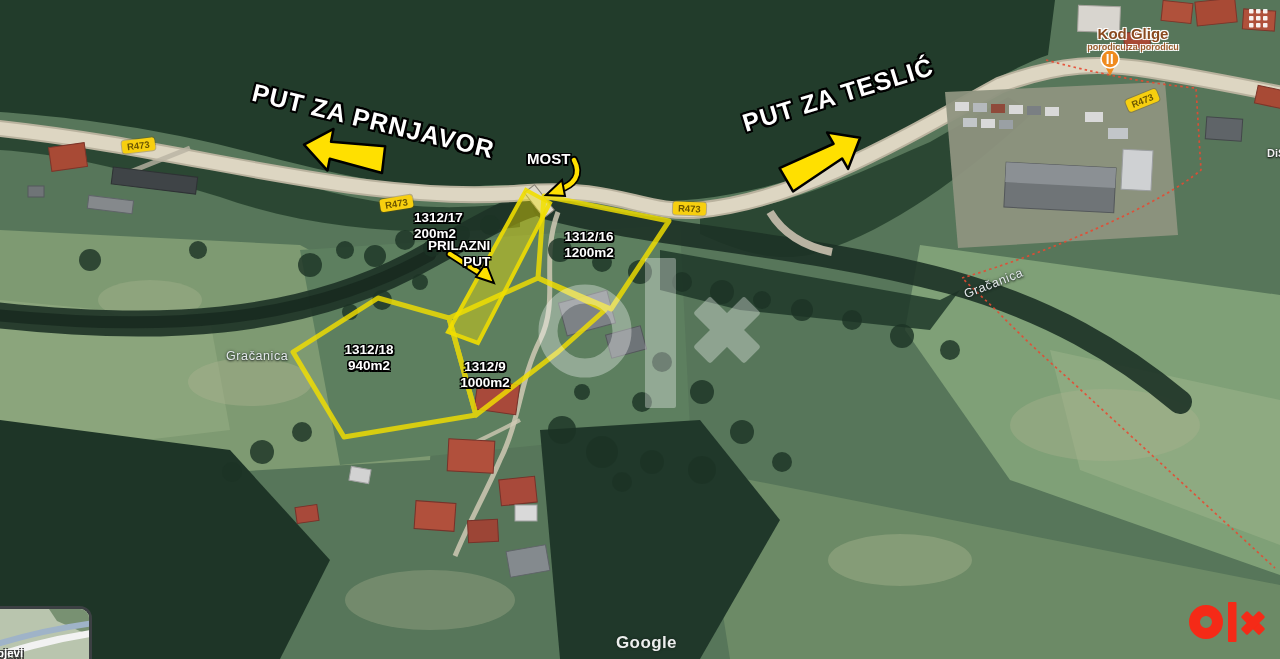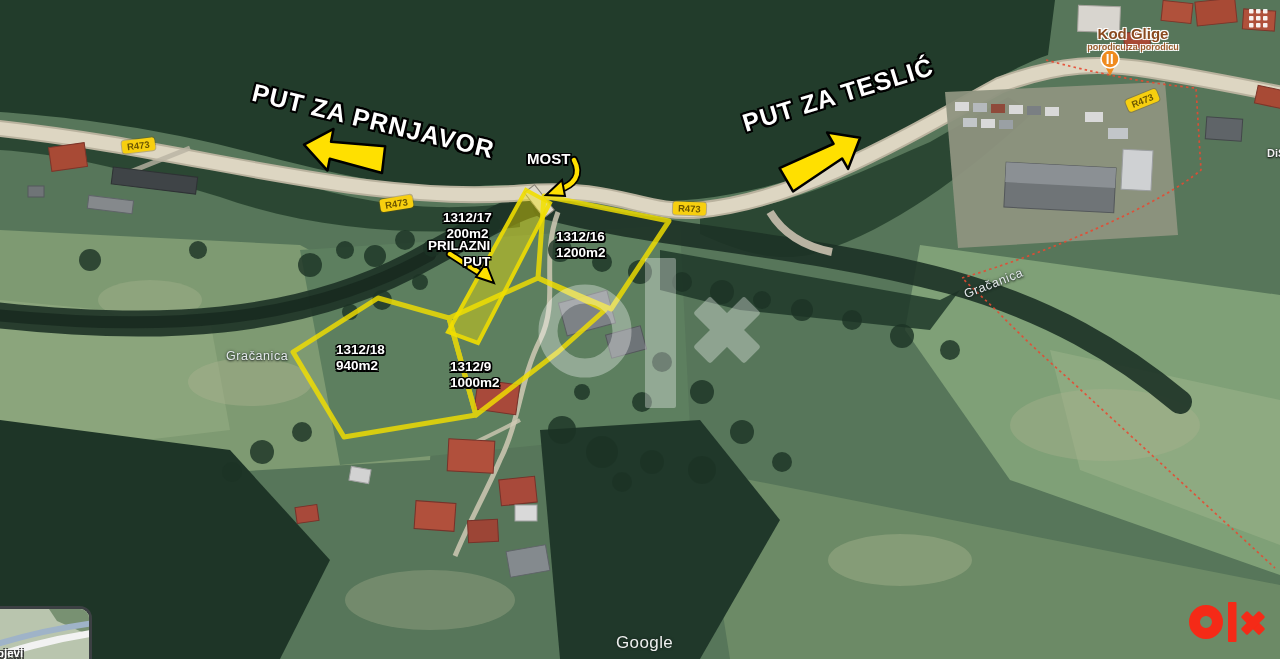--- a/index.html
+++ b/index.html
@@ -5,35 +5,35 @@
   html,body{margin:0;padding:0;background:#000;}
   #stage{position:relative;width:1280px;height:659px;overflow:hidden;
          font-family:"Liberation Sans","DejaVu Sans",sans-serif;background:#57765a;}
   #terrain{position:absolute;left:0;top:0;z-index:1;}
   .lbl{position:absolute;z-index:5;white-space:nowrap;font-weight:bold;color:#fff;}
   .outl{text-shadow:-2px -2px 0 #000,2px -2px 0 #000,-2px 2px 0 #000,2px 2px 0 #000,
         -2px 0 0 #000,2px 0 0 #000,0 -2px 0 #000,0 2px 0 #000;}
   .outl-sm{text-shadow:-1.5px -1.5px 0 #000,1.5px -1.5px 0 #000,-1.5px 1.5px 0 #000,1.5px 1.5px 0 #000,
         -1.5px 0 0 #000,1.5px 0 0 #000,0 -1.5px 0 #000,0 1.5px 0 #000;}
   .big-dir{font-size:25px;letter-spacing:1px;transform-origin:left top;}
-  .parcel{font-size:13.5px;line-height:1.22;text-align:left;}
+  .parcel{font-size:13.5px;line-height:1.22;text-align:center;}
   .parcel div{white-space:nowrap;}
   .river{font-weight:normal;color:#e4e9ec;font-size:12.5px;letter-spacing:.6px;
          text-shadow:0 1px 2px rgba(20,30,25,.9),0 0 3px rgba(20,30,25,.7);}
   .badge{position:absolute;z-index:5;background:#f7cf0f;color:#6b5500;font-size:9.5px;
          font-weight:bold;padding:1px 5px 1px 5px;border-radius:3px;line-height:11px;
          box-shadow:0 0 0 1px rgba(110,90,0,.35);transform-origin:center;}
   .poi-wrap{position:absolute;left:1078px;top:25px;width:110px;z-index:5;text-align:center;}
   .poi-name{font-size:15px;font-weight:bold;color:#8a4a1f;
      text-shadow:-1px -1px 0 #fff,1px -1px 0 #fff,-1px 1px 0 #fff,1px 1px 0 #fff,0 0 2px #fff;}
   .poi-sub{font-size:9px;font-weight:bold;color:#9a5a2a;
      text-shadow:-1px -1px 0 #fff,1px -1px 0 #fff,-1px 1px 0 #fff,1px 1px 0 #fff;}
   #dis-label{left:1236px;top:147px;font-size:11px;color:#f2f2f2;
      text-shadow:0 1px 2px rgba(0,0,0,.9),0 0 2px rgba(0,0,0,.8);margin-left:31px;}
-  #google-attr{position:absolute;left:616px;top:633px;z-index:5;font-size:17px;font-weight:normal;
+  #google-attr{position:absolute;left:616px;top:633px;z-index:5;font-size:17px;font-weight:bold;
      color:rgba(255,255,255,.92);letter-spacing:.4px;text-shadow:0 0 3px rgba(0,0,0,.55);}
   #minimap{position:absolute;left:-16px;top:606px;width:102px;height:70px;z-index:6;
      background:#b9c5ae;border:3px solid #3c4043;border-radius:12px;overflow:hidden;}
   #minimap-label{position:absolute;left:10px;top:38px;font-size:11.5px;font-weight:bold;color:#fff;
      text-shadow:-1.5px -1.5px 0 #333,1.5px -1.5px 0 #333,-1.5px 1.5px 0 #333,1.5px 1.5px 0 #333;}
 </style>
 </head>
 <body>
 
 <div id="stage">
@@ -237,21 +237,21 @@
       </g>
     </g>
   </svg>
 
   <div class="lbl outl big-dir" style="left:256px;top:78px;transform:rotate(13.5deg);">PUT ZA PRNJAVOR</div>
 
   <div class="lbl outl big-dir" style="left:739px;top:110px;transform:rotate(-17deg);">PUT ZA TESLIĆ</div>
 
   <div class="lbl outl-sm" style="left:527px;top:150px;font-size:15px;">MOST</div>
 
-  <div class="lbl outl-sm parcel" style="left:443px;top:210px;text-align:center;">
+  <div class="lbl outl-sm parcel" style="left:414px;top:210px;text-align:left;">
     <div>1312/17</div>
     <div>200m2</div>
   </div>
   <div class="lbl outl-sm parcel" style="left:428px;top:238px;text-align:right;">
     <div>PRILAZNI</div>
     <div>PUT</div>
   </div>
 
   <div class="lbl outl-sm parcel" style="left:556px;top:229px;width:66px;">
     <div>1312/16</div>

